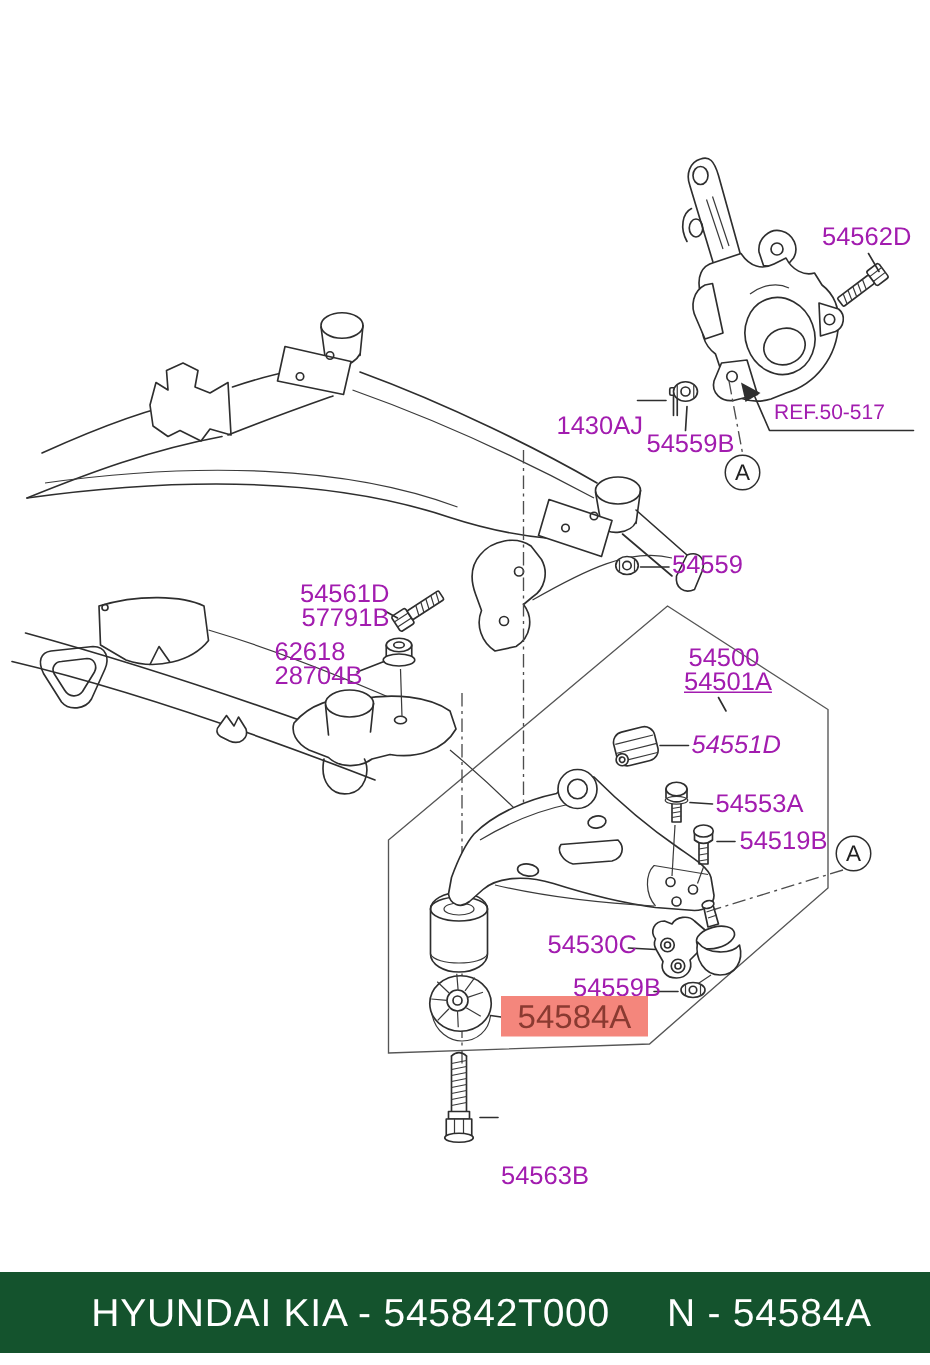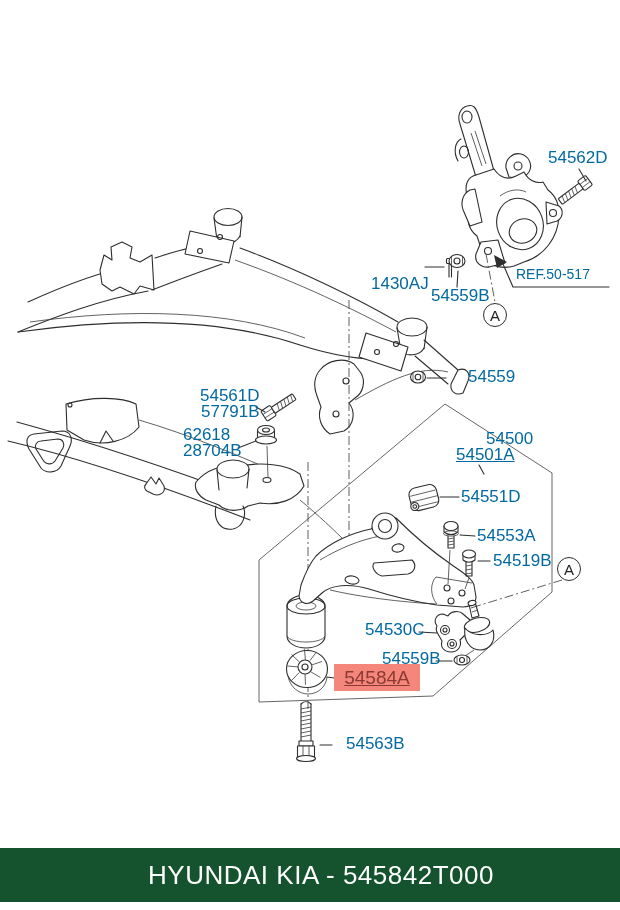--- a/index.html
+++ b/index.html
@@ -1,22 +1,22 @@
 <!DOCTYPE html>
 <html><head>
 <meta charset="utf-8">
 <style>
   html,body{margin:0;padding:0;background:#ffffff;}
   #stage{position:relative;width:620px;height:910px;background:#ffffff;overflow:hidden;
          font-family:"Liberation Sans",sans-serif;}
   #artwork{position:absolute;left:0;top:0;z-index:1;}
-  .callout{position:absolute;z-index:2;font-size:17px;color:#0369a1;line-height:16px;
+  .callout{position:absolute;z-index:2;font-size:17px;color:#a21caf;line-height:16px;
            white-space:nowrap;letter-spacing:0px;cursor:default;}
-  .hl{width:86px;height:27px;display:flex;align-items:center;justify-content:center;
-      font-size:19px;text-decoration:underline;}
+  .hl{width:98px;height:27px;display:flex;align-items:center;justify-content:center;
+      font-size:22px;}
   .view-circle{position:absolute;z-index:2;width:24px;height:24px;border:1.4px solid #2e2e2e;
       border-radius:50%;display:flex;align-items:center;justify-content:center;
       font-size:15px;color:#222;background:#fff;box-sizing:border-box;}
   .ref{font-size:14px;}
   #footer{position:absolute;left:0;top:848px;width:620px;height:54px;z-index:3;
       display:flex;align-items:center;justify-content:center;gap:38px;
       font-size:26px;letter-spacing:0.5px;}
   svg *{vector-effect:non-scaling-stroke;}
   .ln{fill:none;stroke:#2e2e2e;stroke-width:1.1;stroke-linecap:round;stroke-linejoin:round;}
   .lnf{fill:#ffffff;stroke:#2e2e2e;stroke-width:1.1;stroke-linejoin:round;}
@@ -254,33 +254,34 @@
     <path class="ln" d="M334,678 L327,677"></path>
     <path class="ln" d="M332,745 L320,745"></path>
   </g>
 </svg>
 
   <div class="callout" style="left:548px;top:150px;">54562D</div>
   <div class="callout" style="left:371px;top:259px;margin-top:17px;">1430AJ</div>
   <div class="callout" style="left:431px;top:288px;">54559B</div>
   <div class="callout ref" style="left:516px;top:266px;">REF.50-517</div>
   <div class="view-circle" style="left:483px;top:303px;">A</div>
-  <div class="callout" style="left:448px;top:369px;margin-left:20px;">54559</div>
+  <div class="callout" style="left:448px;top:369px;">54559</div>
   <div class="callout" style="left:200px;top:388px;">54561D</div>
   <div class="callout" style="left:201px;top:404px;">57791B</div>
   <div class="callout" style="left:183px;top:427px;">62618</div>
   <div class="callout" style="left:183px;top:443px;">28704B</div>
-  <div class="callout" style="left:486px;top:431px;text-align:center;">54500</div>
+  <div class="callout" style="left:459px;top:431px;text-align:center;">54500</div>
   <div class="callout" style="left:456px;top:447px;text-decoration:underline;">54501A</div>
-  <div class="callout" style="left:461px;top:489px;">54551D</div>
+  <div class="callout" style="left:461px;top:489px;font-style:italic;">54551D</div>
   <div class="callout" style="left:477px;top:528px;">54553A</div>
   <div class="callout" style="left:493px;top:553px;">54519B</div>
   <div class="view-circle" style="left:557px;top:557px;">A</div>
   <div class="callout" style="left:365px;top:622px;">54530C</div>
   <div class="callout" style="left:382px;top:651px;">54559B</div>
   <div class="callout hl" style="left: 334px; top: 664px; background: rgb(244, 134, 124); color: rgb(138, 58, 49);">54584A</div>
-  <div class="callout" style="left:334px;top:736px;margin-left:12px;">54563B</div>
+  <div class="callout" style="left:334px;top:776px;">54563B</div>
 
   <div id="footer" style="background: #14532d; color: rgb(255, 255, 255); padding-left: 11px;">
     <span>HYUNDAI  KIA - 545842T000</span>
+    <span>N - 54584A</span>
   </div>
 
 </div>
 
 </body></html>

